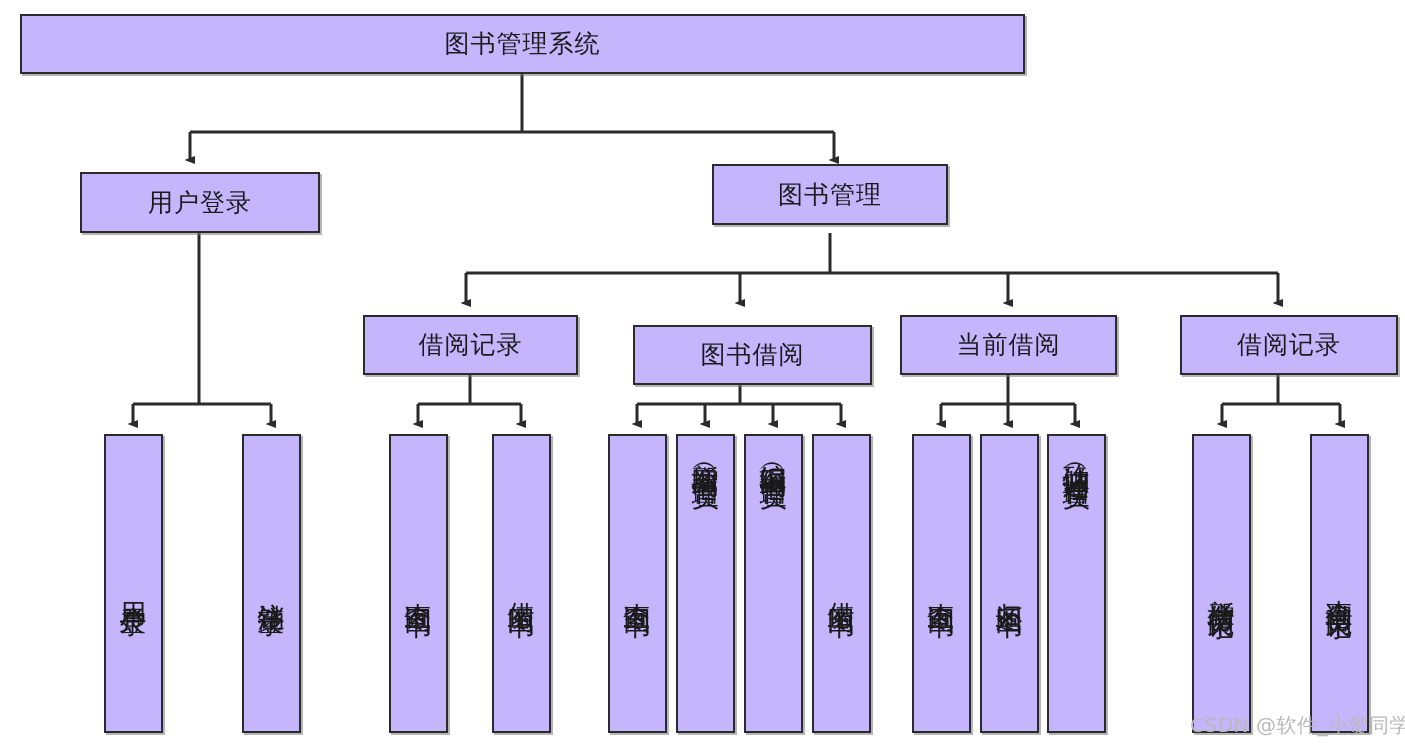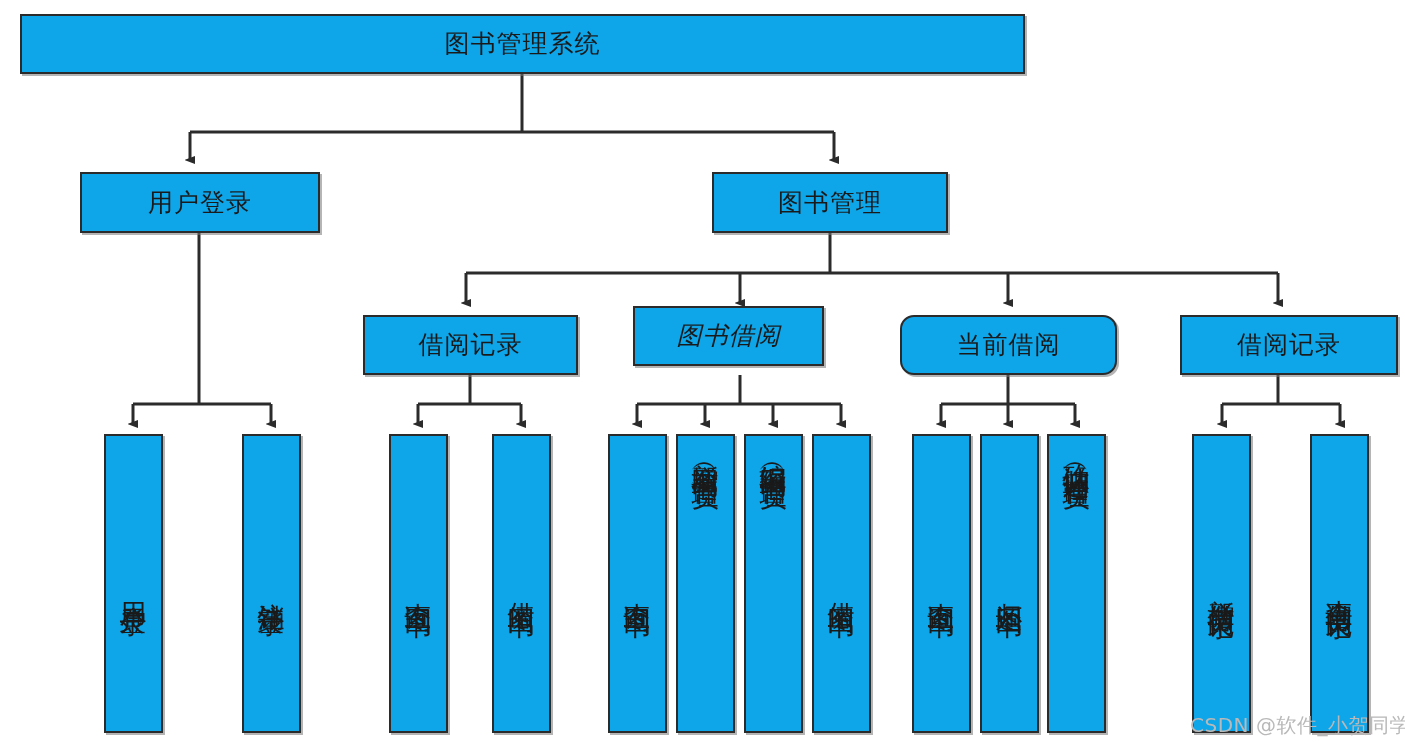--- a/index.html
+++ b/index.html
@@ -21,21 +21,21 @@
     position: absolute;
     left: 0;
     top: 0;
     width: 1405px;
     height: 747px;
   }
   .node {
     position: absolute;
     box-sizing: border-box;
     border: 2px solid #2b2b2b;
-    background: #0ea5e9;
+    background: #c4b5fd;
     display: flex;
     align-items: center;
     justify-content: center;
     box-shadow: 2px 2px 0 rgba(120,120,120,0.55);
   }
   .node .label {
     color: #1a1a1a;
     line-height: 1.18;
     text-align: center;
     white-space: pre;
@@ -124,33 +124,33 @@
   </svg>
 
   <div class="node horiz" style="left:20px; top:14px; width:1005px; height:60px;">
     <span class="label">图书管理系统</span>
   </div>
 
   <div class="node horiz" style="left:80px; top:172px; width:240px; height:61px;">
     <span class="label">用户登录</span>
   </div>
 
-  <div class="node horiz" style="left:712px; top:172px; width:236px; height:61px;">
+  <div class="node horiz" style="left:712px; top:164px; width:236px; height:61px;">
     <span class="label">图书管理</span>
   </div>
 
   <div class="node horiz" style="left:363px; top:315px; width:215px; height:60px;">
     <span class="label">借阅记录</span>
   </div>
 
-  <div class="node horiz" style="left:633px; top:306px; width:191px; height:60px;font-style:italic;">
+  <div class="node horiz" style="left:633px; top:325px; width:239px; height:60px;">
     <span class="label">图书借阅</span>
   </div>
 
-  <div class="node horiz" style="left:900px; top:315px; width:217px; height:60px;border-radius:14px;">
+  <div class="node horiz" style="left:900px; top:315px; width:217px; height:60px;">
     <span class="label">当前借阅</span>
   </div>
 
   <div class="node horiz" style="left:1180px; top:315px; width:218px; height:60px;">
     <span class="label">借阅记录</span>
   </div>
 
   <div class="node vert centered" style="left:104px; top:434px; width:59px; height:299px;">
     <span class="label">用户登录</span>
   </div>

